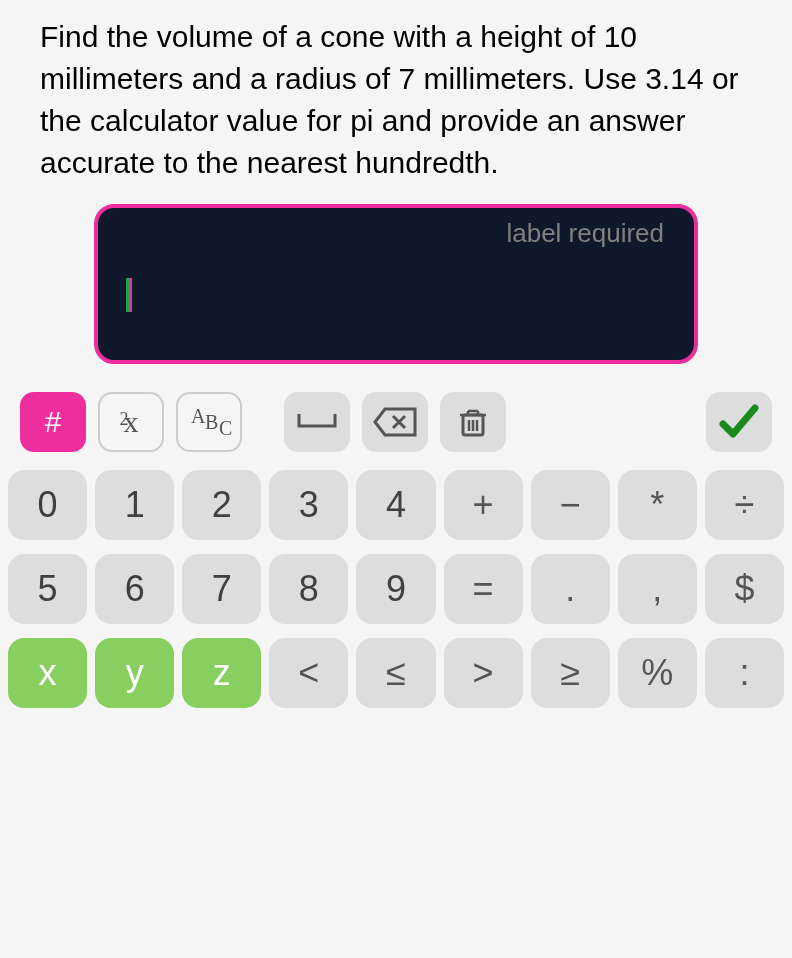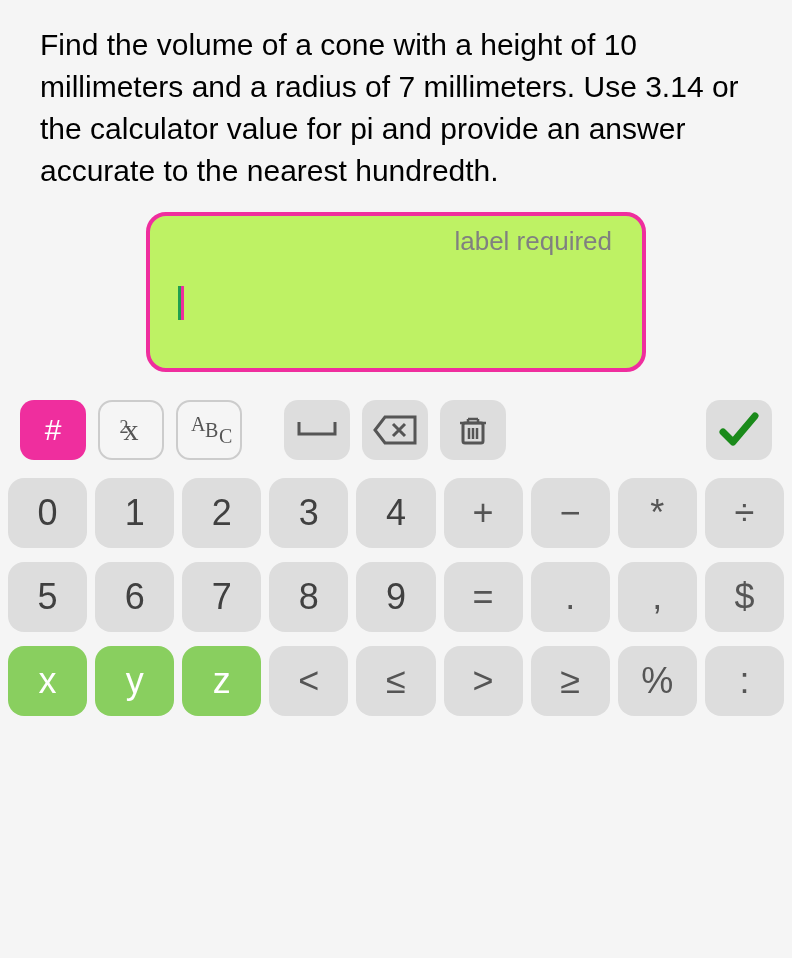--- a/index.html
+++ b/index.html
@@ -4,37 +4,37 @@
   <style>
     * { box-sizing: border-box; margin: 0; padding: 0; }
     body {
       width: 792px;
       height: 958px;
       background: #f5f5f5;
       font-family: Arial, Helvetica, sans-serif;
       overflow: hidden;
     }
     .question {
-      padding: 24px 40px 10px 40px;
+      padding: 16px 40px 10px 40px;
       font-size: 30px;
       line-height: 1.4;
       color: #000;
     }
     .answer-area {
       display: flex;
       justify-content: center;
       padding: 10px 0 20px 0;
     }
     .answer-box {
-      width: 500px;
+      width: 604px;
       height: 160px;
       border: 4px solid #ef2e9e;
       border-radius: 20px;
       position: relative;
-      background: #bef264;
+      background: #0f172a;
     }
     .label-req {
       position: absolute;
       top: 10px;
       right: 30px;
       color: #808080;
       font-size: 26px;
     }
     .cursor {
       position: absolute;

